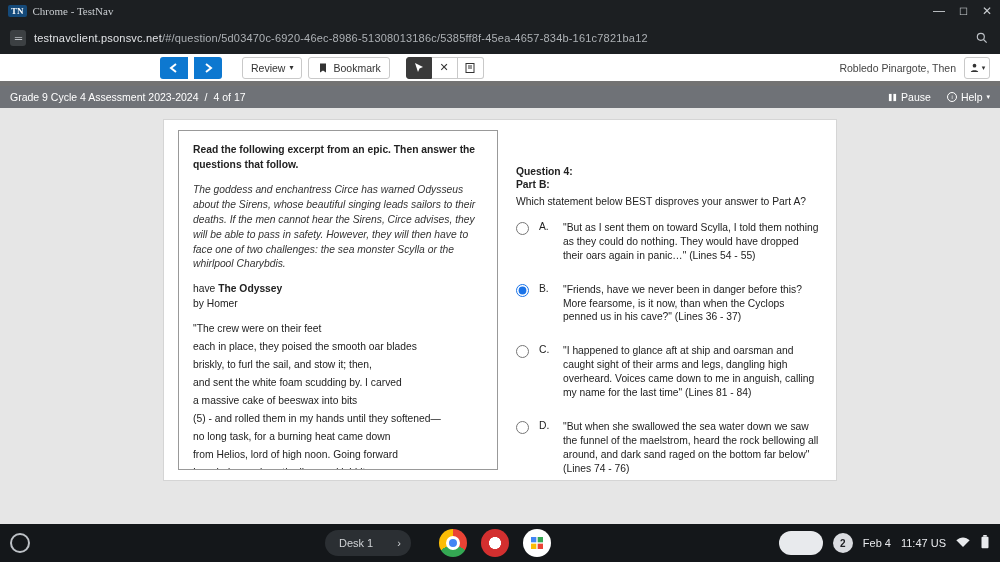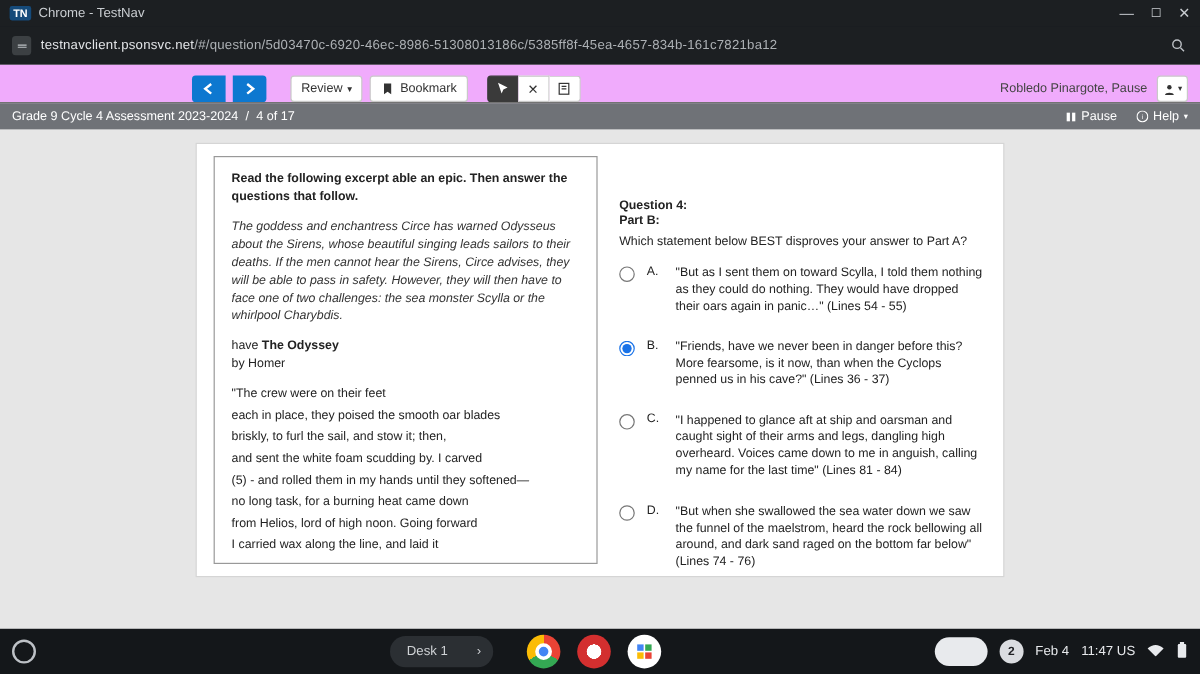--- a/index.html
+++ b/index.html
@@ -1,35 +1,35 @@
 <!DOCTYPE html>
 <html><head>
 <meta charset="utf-8">
 <style>
   * { margin: 0; padding: 0; box-sizing: border-box; }
   html, body { width: 1000px; height: 562px; overflow: hidden; font-family: Arial, Helvetica, sans-serif; }
   body { background: #1c1f22; color: #e8eaed; }
 
   
   .titlebar { height: 22px; background: #1c1f22; display: flex; align-items: center; justify-content: space-between; padding: 0 8px; font-size: 11px; color: #c9cdd1; }
-  .titlebar .left { display: flex; align-items: center; gap: 6px; }
+  .titlebar .left { display: flex; align-items: center; gap: 6px; font-family: Liberation Serif, serif; }
   .tn-chip { background: #154a7a; color: #fff; font-size: 9px; font-weight: bold; padding: 1px 3px; border-radius: 2px; }
   .win-ctrl { display: flex; align-items: center; gap: 14px; color: #c9cdd1; font-size: 12px; }
 
   .addrbar { height: 32px; background: #1c1f22; display: flex; align-items: center; gap: 8px; padding: 0 10px; }
   .site-icon { width: 16px; height: 16px; border-radius: 3px; background: #3c4043; display: flex; align-items: center; justify-content: center; font-size: 10px; color: #bdc1c6; }
   .url { font-size: 11px; color: #adb1b5; letter-spacing: 0.2px; flex: 1; white-space: nowrap; overflow: hidden; }
   .url .host { color: #e2e4e7; }
   .zoom-ic { width: 16px; height: 16px; color: #bdc1c6; display:flex;align-items:center;justify-content:center; }
 
   
   .app { position: relative; width: 1000px; height: calc(562px - 22px - 32px - 38px); background: #e6e6e6; }
 
   
-  .toolbar { height: 32px; background: #f0abfc; border-bottom: 1px solid #737373; display: flex; align-items: flex-end; padding: 0 10px; gap: 6px; }
+  .toolbar { height: 32px; background: #ffffff; border-bottom: 5px solid #737373; display: flex; align-items: center; padding: 0 10px; gap: 6px; }
   .tb-spacer { width: 144px; }
   .nav-btn { width: 28px; height: 22px; background: #0d78d0; color: #fff; display: inline-flex; align-items: center; justify-content: center; border-radius: 0; font-size: 11px; cursor: pointer; }
   .nav-l { border-radius: 3px 0 0 3px; }
   .nav-r { border-radius: 0 3px 3px 0; }
   .btn { height: 22px; border: 1px solid #c9c9c9; border-radius: 3px; background: #fff; display: inline-flex; align-items: center; gap: 4px; padding: 0 8px; font-size: 10.5px; color: #333; cursor: pointer; }
   .btn .caret { font-size: 8px; }
   .tool-icn { width:12px;height:12px; }
   .right-cluster { margin-left: auto; display: flex; align-items: center; gap: 8px; }
   .user-label { font-size: 10.5px; color: #444; }
   .user-dd { height: 22px; width: 26px; border: 1px solid #c9c9c9; border-radius: 3px; background: #fff; display:inline-flex;align-items:center;justify-content:center;gap:2px;font-size:11px;color:#333;cursor:pointer; }
@@ -148,21 +148,21 @@
       <span class="icon-cell mid">✕</span>
       <span class="icon-cell last">
         <svg width="12" height="12" viewBox="0 0 24 24" fill="none" stroke="#333" stroke-width="2">
             <rect x="4" y="3" width="16" height="18"></rect>
             <line x1="8" y1="8" x2="16" y2="8"></line>
             <line x1="8" y1="12" x2="16" y2="12"></line>
           </svg>
       </span>
     </div>
     <div class="right-cluster">
-      <span class="user-label">Robledo Pinargote, Pause</span>
+      <span class="user-label">Robledo Pinargote, Then</span>
       <span class="user-dd">
         <svg width="11" height="11" viewBox="0 0 24 24" fill="#333">
             <circle cx="12" cy="8" r="4"></circle>
             <path d="M4 22c0-5 16-5 16 0"></path>
           </svg>
         <span style="font-size:7px;">▾</span>
       </span>
     </div>
   </div>
 
@@ -185,29 +185,30 @@
           </svg>
         <span>Help</span>
         <span style="font-size:7px;">▾</span>
       </span>
     </div>
   </div>
 
   <div class="page">
     <div class="sheet">
       <div class="col-l">
-        <p><b>Read the following excerpt able an epic. Then answer the questions that follow.</b></p>
+        <p><b>Read the following excerpt from an epic. Then answer the questions that follow.</b></p>
         <p class="intro-i">The goddess and enchantress Circe has warned Odysseus about the Sirens, whose beautiful singing leads sailors to their deaths. If the men cannot hear the Sirens, Circe advises, they will be able to pass in safety. However, they will then have to face one of two challenges: the sea monster Scylla or the whirlpool Charybdis.</p>
         <p class="odyssey-src"><span>have </span><b>The Odyssey</b></p>
         <p class="author">by Homer</p>
         <div class="poem" id="poem">
             <div>"The crew were on their feet</div>
             <div>each in place, they poised the smooth oar blades</div>
             <div>briskly, to furl the sail, and stow it; then,</div>
             <div>and sent the white foam scudding by. I carved</div>
+            <div>a massive cake of beeswax into bits</div>
             <div>(5)   - and rolled them in my hands until they softened—</div>
             <div>no long task, for a burning heat came down</div>
             <div>from Helios, lord of high noon. Going forward</div>
             <div>I carried wax along the line, and laid it</div>
           </div>
       </div>
       <div class="col-r">
         <div class="q-label">Question 4:</div>
         <div class="part-label">Part B:</div>
         <div class="q-stem">Which statement below BEST disproves your answer to Part A?</div>

